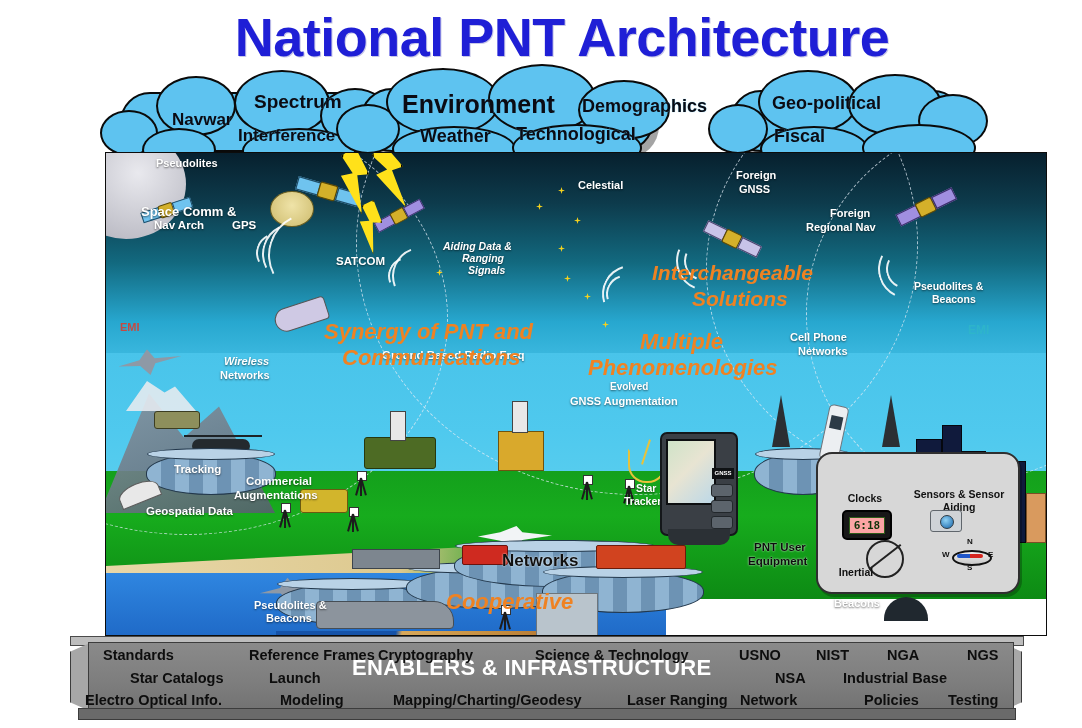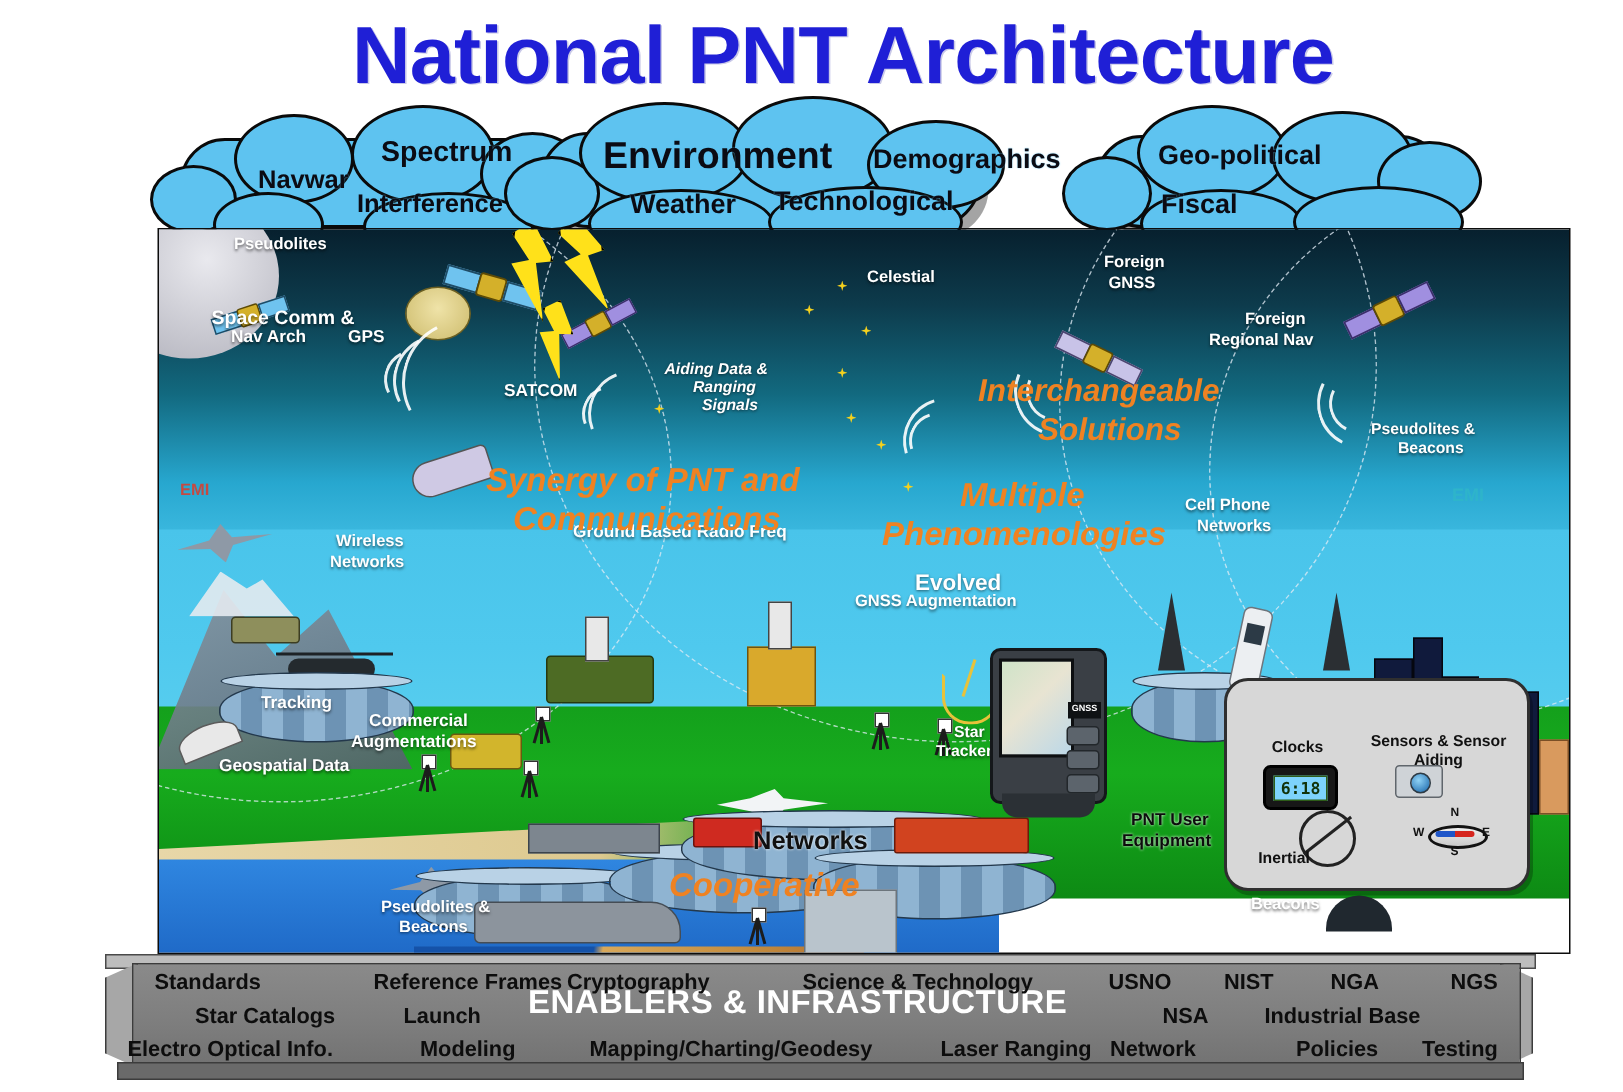--- a/index.html
+++ b/index.html
@@ -50,21 +50,21 @@
   .city{position:absolute;right:0;top:268px;width:190px;height:120px;}
   .bld{position:absolute;bottom:0;background:#101a3c;border:1px solid #05070f;}
   .bld.w{background:#d99a5e;border-color:#7a4f26;}
   .orbit{position:absolute;border:1px dashed rgba(225,235,245,.75);border-radius:50%;
          background:transparent;}
 
   .lbl{position:absolute;color:#ffffff;font-weight:bold;white-space:nowrap;
        text-align:center;line-height:1.12;text-shadow:0 1px 2px rgba(0,0,0,.55);}
   .lbl.dark{color:#101010;text-shadow:none;}
   .big{position:absolute;color:#ef8222;font-style:italic;font-weight:bold;
-       white-space:nowrap;text-align:center;line-height:1.14;}
+       white-space:nowrap;text-align:center;line-height:1.14;margin-top:12px;}
   .emi{position:absolute;color:#e03a2a;font-weight:bold;font-size:11px;opacity:.85;}
   .emi2{position:absolute;color:#2fb7c9;font-weight:bold;font-size:12px;opacity:.8;}
 
   
   .sat{position:absolute;}
   .sat .body{position:absolute;left:14px;top:6px;width:13px;height:11px;background:#d4b02a;border:1px solid #5c4a06;border-radius:2px;}
   .sat .pan{position:absolute;top:7px;width:17px;height:9px;background:#6fc3ef;border:1px solid #1f4c66;}
   .sat .pan.l{left:-4px;} .sat .pan.r{left:29px;}
   .sat.violet .pan{background:#a08fe0;border-color:#3b2f6b;}
   .sat.pale .pan{background:#c8c3e8;border-color:#4b4670;}
@@ -106,21 +106,21 @@
   #gps .stand{position:absolute;left:8px;bottom:-9px;width:62px;height:16px;background:#2b3035;border-radius:0 0 10px 10px;}
 
   
   #auton{position:absolute;left:816px;top:452px;width:200px;height:138px;
         background:#d7d7d7;border:2px solid #2f2f2f;border-radius:16px;box-shadow:2px 3px 0 rgba(0,0,0,.25);}
   #auton .t{position:absolute;left:0;top:7px;width:200px;text-align:center;font-size:17px;
         font-weight:bold;color:#111;}
   #auton .s{position:absolute;color:#111;font-weight:bold;font-size:10.5px;text-align:center;line-height:1.15;}
   .clockbox{position:absolute;left:24px;top:56px;width:46px;height:26px;background:#171717;
         border:2px solid #000;border-radius:5px;}
-  .clockbox .lcd{position:absolute;left:5px;top:5px;width:34px;height:15px;background:#7dd3fc;
+  .clockbox .lcd{position:absolute;left:5px;top:5px;width:34px;height:15px;background:#fca5a5;
         border:1px solid #2d5c18;color:#11330a;font-family:"DejaVu Sans Mono",monospace;font-size:11px;
         font-weight:bold;text-align:center;line-height:15px;}
   .camera{position:absolute;left:112px;top:56px;width:30px;height:20px;background:#cfd3d7;
         border:1px solid #60666c;border-radius:3px;}
   .camera:after{content:"";position:absolute;left:9px;top:4px;width:12px;height:12px;border-radius:50%;
         background:radial-gradient(circle at 40% 35%,#8fd2f5,#1663a8);border:1px solid #2d3a44;}
   .gyro{position:absolute;left:48px;top:86px;width:34px;height:34px;border:2px solid #222;border-radius:50%;}
   .gyro:after{content:"";position:absolute;left:-3px;top:14px;width:40px;height:2px;background:#222;
         transform:rotate(-38deg);}
   .compass{position:absolute;left:130px;top:92px;width:44px;height:18px;}
@@ -376,24 +376,24 @@
     <div class="lbl" style="left:630px;top:16px;font-size:11px;">Foreign</div>
     <div class="lbl" style="left:633px;top:30px;font-size:11px;">GNSS</div>
     <div class="lbl" style="left:724px;top:54px;font-size:11px;">Foreign</div>
     <div class="lbl" style="left:700px;top:68px;font-size:11px;">Regional Nav</div>
     <div class="lbl" style="left:808px;top:128px;font-size:10.5px;">Pseudolites &amp;</div>
     <div class="lbl" style="left:826px;top:141px;font-size:10.5px;">Beacons</div>
     <div class="lbl" style="left:530px;top:330px;font-size:10.5px;">Star</div>
     <div class="lbl" style="left:518px;top:343px;font-size:10.5px;">Trackers</div>
     <div class="lbl" style="left:684px;top:178px;font-size:11px;">Cell Phone</div>
     <div class="lbl" style="left:692px;top:192px;font-size:11px;">Networks</div>
-    <div class="lbl" style="left:118px;top:202px;font-size:11px;">Wireless</div>
+    <div class="lbl" style="left:118px;top:202px;font-size:11px;font-style:italic;">Wireless</div>
     <div class="lbl" style="left:114px;top:216px;font-size:11px;">Networks</div>
     <div class="lbl" style="left:276px;top:196px;font-size:11.5px;">Ground Based Radio Freq</div>
-    <div class="lbl" style="left:504px;top:228px;font-size:15px;text-align:center;">Evolved</div>
+    <div class="lbl" style="left:504px;top:228px;font-size:10px;text-align:center;">Evolved</div>
     <div class="lbl" style="left:464px;top:242px;font-size:11px;">GNSS Augmentation</div>
     <div class="lbl" style="left:68px;top:310px;font-size:11.5px;">Tracking</div>
     <div class="lbl" style="left:140px;top:322px;font-size:11.5px;">Commercial</div>
     <div class="lbl" style="left:128px;top:336px;font-size:11.5px;">Augmentations</div>
     <div class="lbl" style="left:40px;top:352px;font-size:11.5px;">Geospatial Data</div>
     <div class="lbl dark" style="left:396px;top:398px;font-size:17px;color:#101010;text-shadow:0 0 2px #fff;">Networks</div>
 
     <div class="lbl" style="left:500px;top:482px;font-size:11.5px;">User Interface Orgs</div>
     <div class="lbl" style="left:648px;top:388px;font-size:11.5px;color:#0c0c0c;text-shadow:0 0 2px #fff;">PNT User</div>
     <div class="lbl" style="left:642px;top:402px;font-size:11.5px;color:#0c0c0c;text-shadow:0 0 2px #fff;">Equipment</div>

